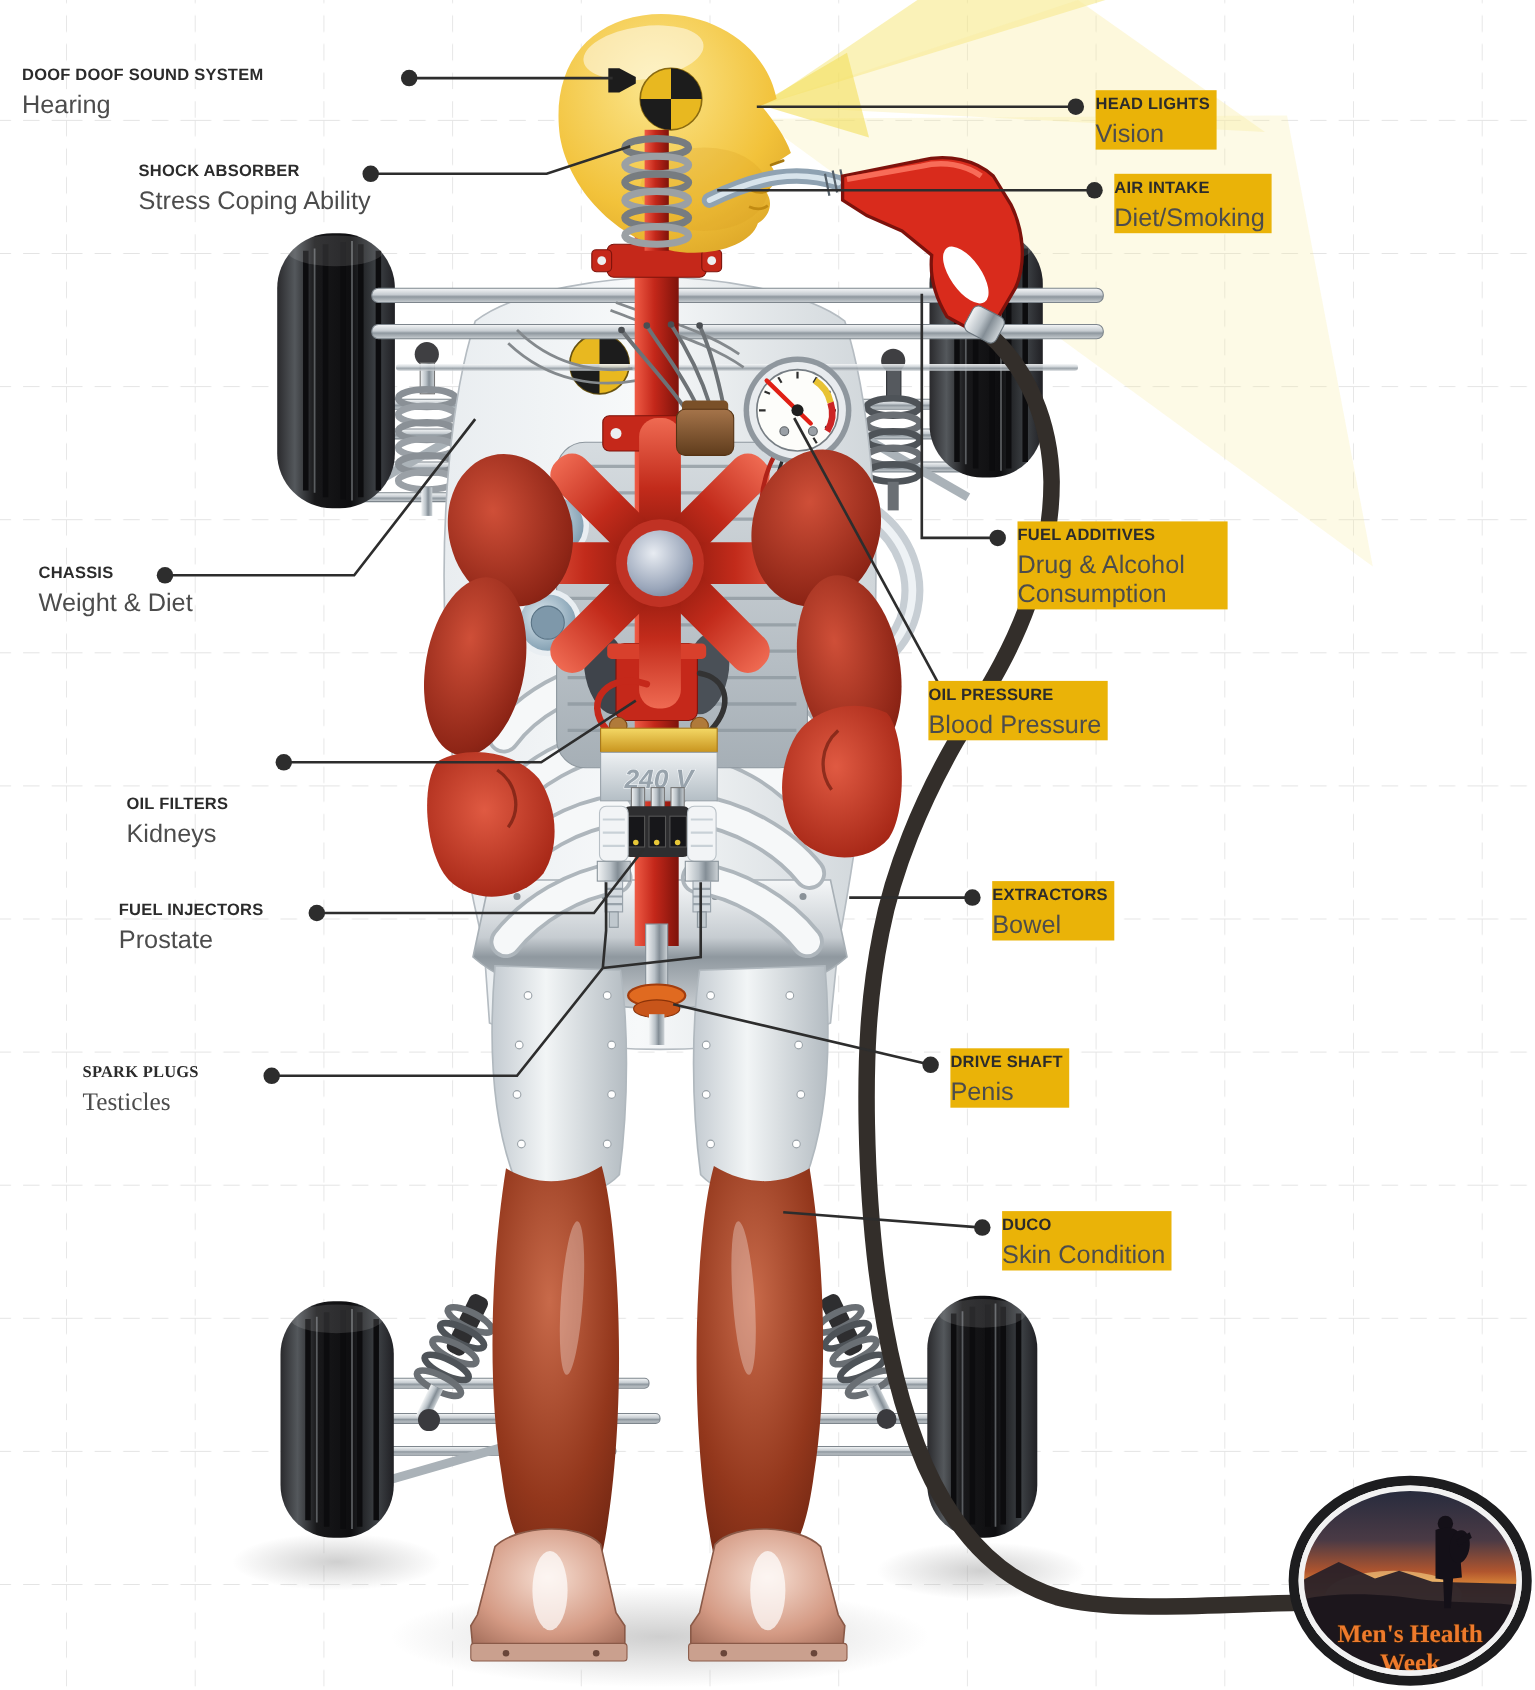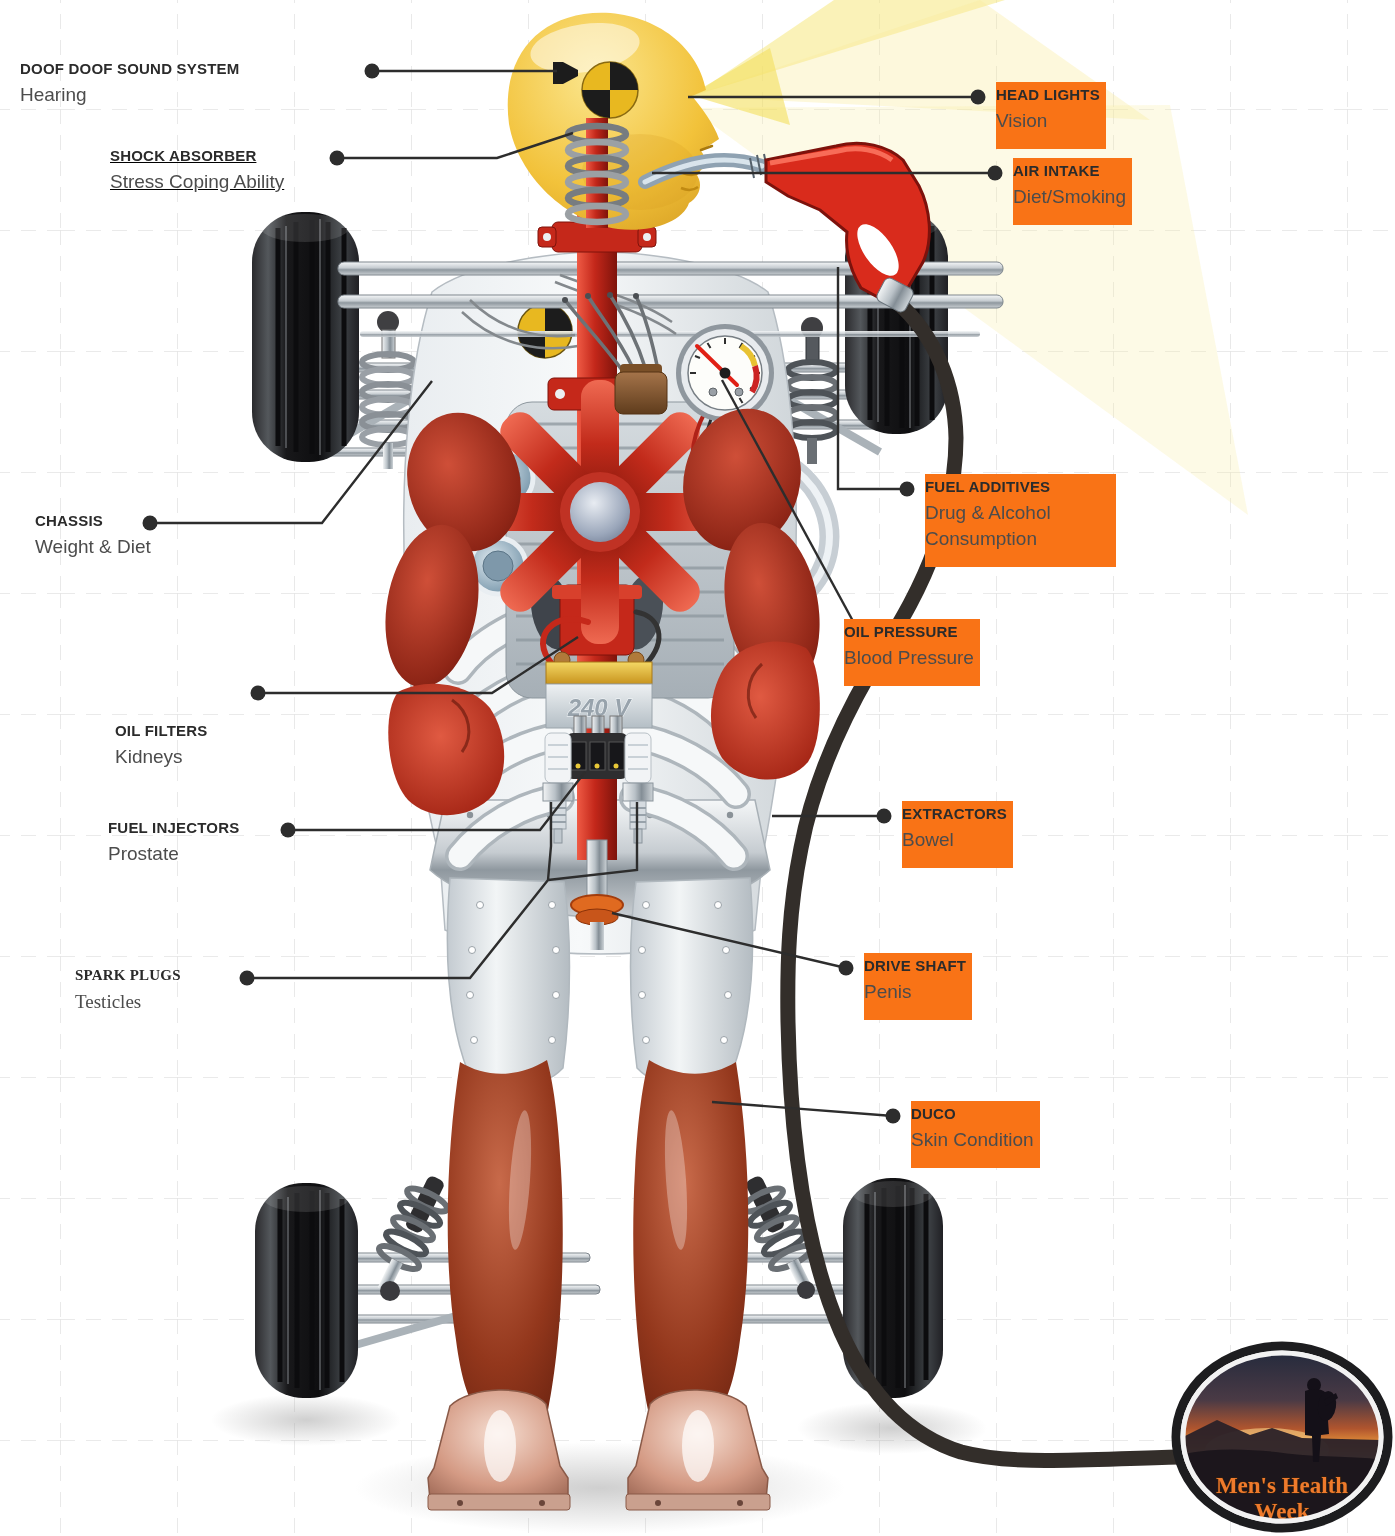--- a/index.html
+++ b/index.html
@@ -2,22 +2,22 @@
 <html><head>
 <meta charset="utf-8">
 <style>
   html,body{margin:0;padding:0;background:#ffffff;}
   #stage{position:relative;width:1395px;height:1536px;background:#ffffff;overflow:hidden;
          font-family:"Liberation Sans",sans-serif;}
   #art{position:absolute;left:0;top:0;}
   .callout{position:absolute;}
   .callout .ct{font-weight:700;font-size:15px;line-height:25px;color:#2b2b2b;
                letter-spacing:.2px;white-space:nowrap;}
-  .callout .cs{font-size:19px;line-height:26px;color:#4c4c4c;margin-top:1px;}
-  .callout.right{background:#f97316;padding:0 6px 15px 0;}
+  .callout .cs{font-size:23px;line-height:26px;color:#4c4c4c;margin-top:1px;}
+  .callout.right{background:#eab308;padding:0 6px 2px 0;}
   .callout.narrow .cs{width:185px;}
 </style>
 </head>
 <body>
 
 <div id="stage">
 
 <svg id="art" width="1395" height="1536" viewBox="0 0 1395 1536">
 <defs>
   <pattern id="grid" width="117" height="121" patternUnits="userSpaceOnUse" x="60" y="109">
@@ -551,21 +551,21 @@
     <text x="110" y="177" text-anchor="middle" font-family="Liberation Serif, serif" font-weight="bold" font-size="23" fill="#ee7a2c" stroke="#3a220c" stroke-width="1.2" style="paint-order:stroke">Week</text>
   </g>
   <ellipse cx="110" cy="95" rx="99" ry="84" fill="none" stroke="#f2f2f2" stroke-width="5"></ellipse>
 </g>
 </svg>
 
 <div class="callout" style="left:20px;top:56px;">
   <div class="ct">DOOF DOOF SOUND SYSTEM</div>
   <div class="cs">Hearing</div>
 </div>
-<div class="callout" style="left:110px;top:143px;text-decoration:underline;">
+<div class="callout" style="left:126px;top:143px;">
   <div class="ct">SHOCK ABSORBER</div>
   <div class="cs">Stress Coping Ability</div>
 </div>
 <div class="callout" style="left:35px;top:508px;">
   <div class="ct">CHASSIS</div>
   <div class="cs">Weight &amp; Diet</div>
 </div>
 <div class="callout" style="left:115px;top:718px;">
   <div class="ct">OIL FILTERS</div>
   <div class="cs">Kidneys</div>

